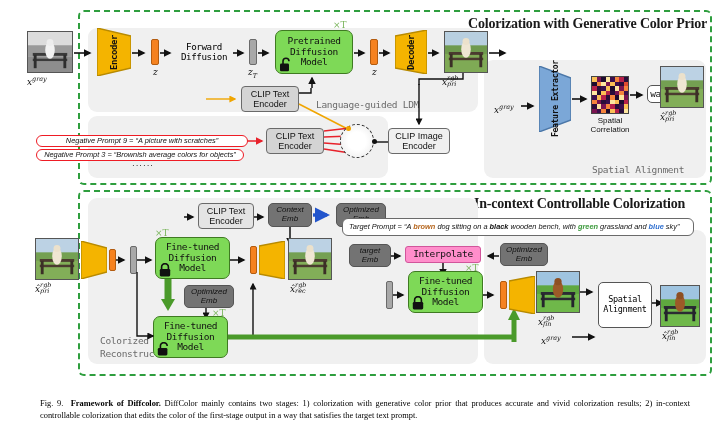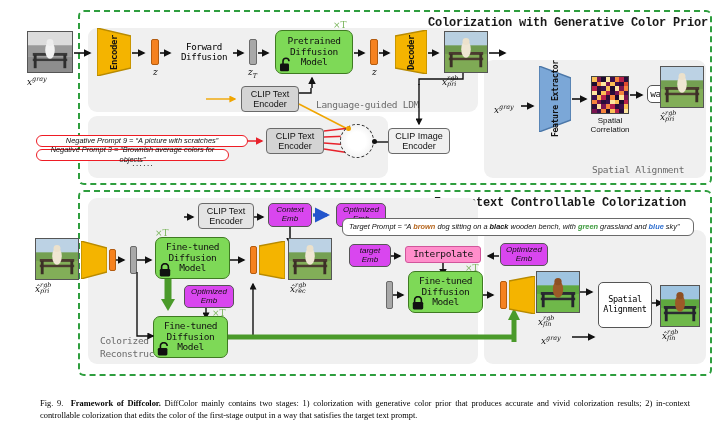--- a/index.html
+++ b/index.html
@@ -16,23 +16,23 @@
     position:absolute;
     border:2px dashed #2e9e3e;
     border-radius:6px;
     background:#ffffff;
   }
   #stage1 { left:78px; top:10px; width:634px; height:175px; }
   #stage2 { left:78px; top:190px; width:634px; height:186px; }
 
   .stage-title {
     position:absolute;
-    font-family:Liberation Mono, monospace;
-    font-weight:bold; font-size:12px; color:#1a1a1a;
-    white-space:nowrap; letter-spacing:-0.2px;
+    font-family:Liberation Serif, serif;
+    font-weight:bold; font-size:14px; color:#1a1a1a;
+    white-space:nowrap; letter-spacing:-0.2px;margin-left:40px;
   }
 
   
   .panel {
     position:absolute;
     background:#f0f0f0;
     border-radius:9px;
   }
   .panel-label {
     position:absolute;
@@ -52,21 +52,21 @@
     background:#7ed957; border:1.6px solid #3f7a22;
     font-family:"DejaVu Sans Mono","Liberation Mono",monospace;
     font-size:9.5px; color:#111; font-weight:normal;
     border-radius:7px; letter-spacing:-0.4px;
   }
   .grey-box {
     background:#d4d4d4; border:1.6px solid #6a6a6a;
     font-size:9px; color:#111; border-radius:4px;
   }
   .white-box {
-    background:#d946ef; border:1.2px solid #555;
+    background:#737373; border:1.2px solid #555;
     font-size:8px; color:#111; border-radius:5px;
     font-style:italic;
   }
   .mono-white-box {
     background:#ffffff; border:1.2px solid #555;
     font-family:"DejaVu Sans Mono","Liberation Mono",monospace;
     font-size:9.5px; color:#111; border-radius:5px;
     font-style:normal; letter-spacing:-0.3px;
   }
   .pink-box {
@@ -343,21 +343,21 @@
       </svg>
   </div>
 
   <div class="arrow" style="left:299px; top:100px;">
     <svg width="80" height="46">
         <line x1="0" y1="4" x2="70" y2="40" stroke="#f0a500" stroke-width="1.5"></line>
       </svg>
   </div>
 
   <div class="prompt-box prompt-red" style="left:36px; top:135px; width:212px; height:12px;">Negative Prompt 9 = “A picture with scratches”</div>
-  <div class="prompt-box prompt-red" style="left:36px; top:149px; width:193px; height:12px;">Negative Prompt 3 = “Brownish average colors for objects”</div>
+  <div class="prompt-box prompt-red" style="left:36px; top:149px; width:208px; height:12px;">Negative Prompt 3 = “Brownish average colors for objects”</div>
   <div class="cap" style="left:115px; top:161px; width:56px; font-size:8px; letter-spacing:1px;">······</div>
 
   <div class="arrow" style="left:248px; top:137px;">
     <svg width="20" height="8">
         <defs>
           <marker id="ahr" markerWidth="5" markerHeight="5" refX="4" refY="2.5" orient="auto">
             <path d="M0,0 L5,2.5 L0,5 z" fill="#e8212b"></path>
           </marker>
         </defs>
       <line x1="0" y1="4" x2="14" y2="4" stroke="#e8212b" stroke-width="1.5" marker-end="url(#ahr)"></line>

